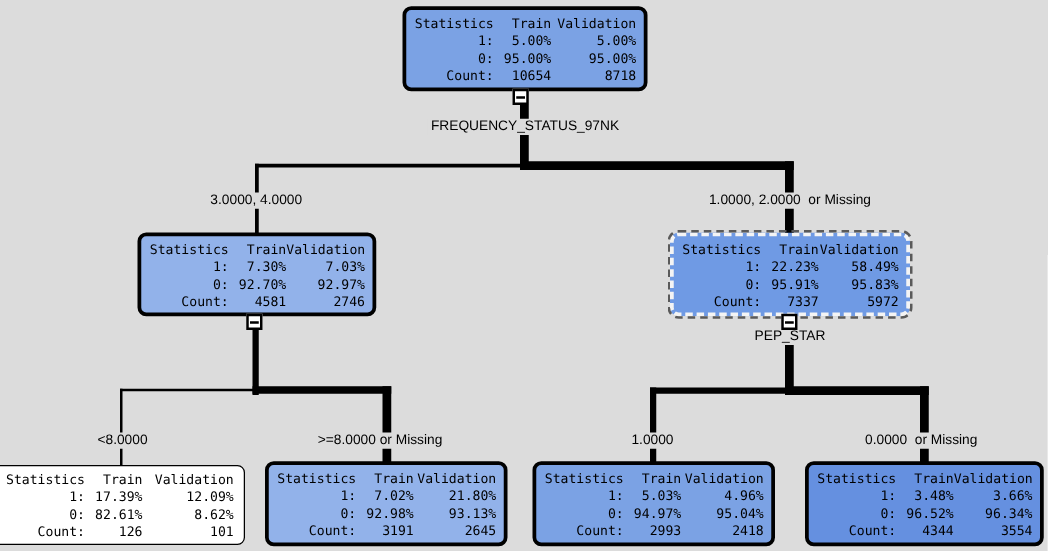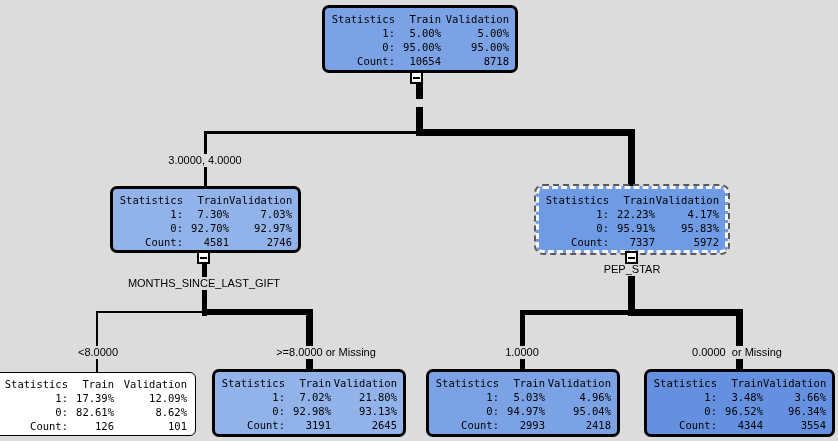--- a/index.html
+++ b/index.html
@@ -46,26 +46,27 @@
   <div class="line" style="left:202px;top:309px;width:111px;height:6px"></div>
   <div class="line" style="left:96px;top:311px;width:2px;height:62px"></div>
   <div class="line" style="left:306px;top:309px;width:7px;height:62px"></div>
 
   <div class="line" style="left:628px;top:250px;width:7px;height:66px"></div>
   <div class="line" style="left:520px;top:310px;width:112px;height:5px"></div>
   <div class="line" style="left:628px;top:309px;width:115px;height:7px"></div>
   <div class="line" style="left:520px;top:310px;width:5px;height:61px"></div>
   <div class="line" style="left:736px;top:309px;width:7px;height:62px"></div>
 
-  <div class="blabel" style="left:204px;top:277px">MONTHS_SINCE_LAST_GIFT</div>
+  <div class="blabel" style="left:420px;top:95px">FREQUENCY_STATUS_97NK</div>
   <div class="blabel" style="left:632px;top:263px">PEP_STAR</div>
 
   <div class="blabel" style="left:205px;top:154px">3.0000, 4.0000</div>
+  <div class="blabel" style="left:632px;top:154px">1.0000, 2.0000  or Missing</div>
   <div class="blabel" style="left:98px;top:346px">&lt;8.0000</div>
-  <div class="blabel" style="left:326px;top:346px">&gt;=8.0000 or Missing</div>
+  <div class="blabel" style="left:304px;top:346px">&gt;=8.0000 or Missing</div>
   <div class="blabel" style="left:522px;top:346px">1.0000</div>
   <div class="blabel" style="left:737px;top:346px">0.0000  or Missing</div>
 
   <div class="node" style="left: 322px; top: 5px; width: 196px; height: 68px; background: rgb(123, 162, 228);">
     <div class="nrow">
       <span>Statistics</span>
       <span>Train</span>
       <span>Validation</span>
     </div>
     <div class="nrow">
@@ -110,21 +111,21 @@
 
   <div class="node selected" style="left: 536px; top: 186px; width: 192px; height: 67px; background: rgb(111, 154, 228);">
     <div class="nrow">
       <span>Statistics</span>
       <span>Train</span>
       <span>Validation</span>
     </div>
     <div class="nrow">
       <span>1:</span>
       <span>22.23%</span>
-      <span>4.17%</span>
+      <span>58.49%</span>
     </div>
     <div class="nrow">
       <span>0:</span>
       <span>95.91%</span>
       <span>95.83%</span>
     </div>
     <div class="nrow">
       <span>Count:</span>
       <span>7337</span>
       <span>5972</span>

